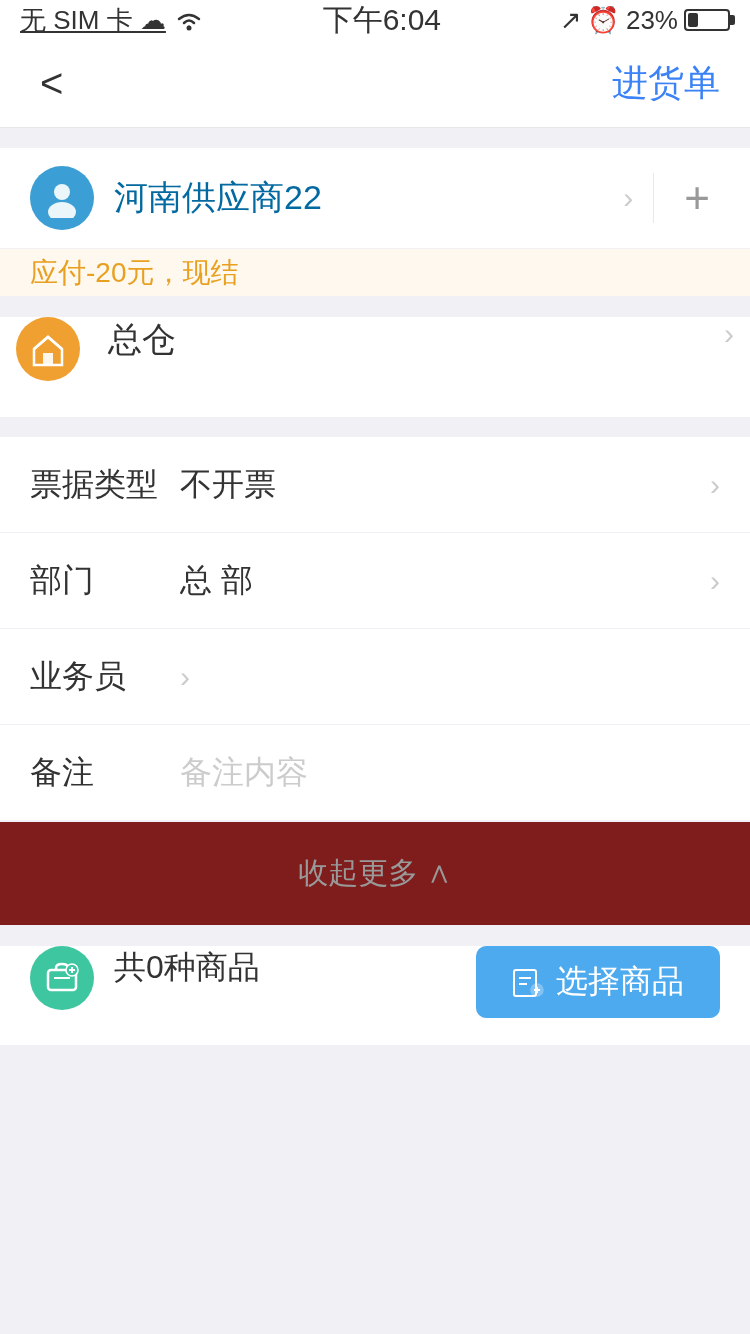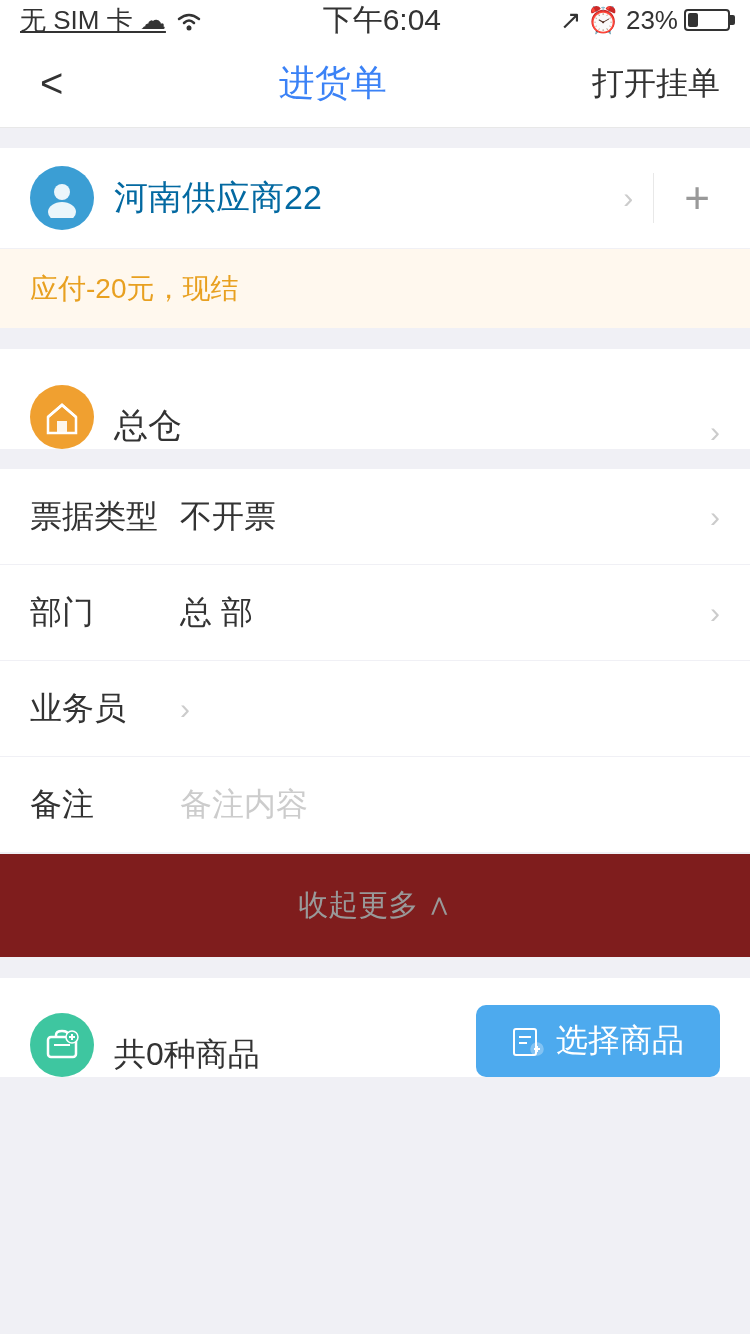--- a/index.html
+++ b/index.html
@@ -138,39 +138,40 @@
     .add-btn {
       font-size: 44px;
       color: #999;
       cursor: pointer;
       padding: 10px;
     }
 
     
     .alert-row {
       background: #fff8ee;
-      padding: 20px 30px;
+      padding: 4px 30px;
       border-bottom: 1px solid #f0f0f5;
     }
     .alert-text {
       font-size: 28px;
       color: #e8a020;
     }
 
     
     .warehouse-section {
       background: #fff;
       margin-top: 20px;
     }
     .warehouse-row {
       display: flex;
-      align-items: flex-end;
+      align-items: flex-start;
       height: 100px;
-      padding: 0 30px;
-      cursor: pointer;
+      padding: 0 16px;
+      cursor: pointer;
+      gap: 8px;
     }
     .warehouse-icon {
       width: 64px;
       height: 64px;
       border-radius: 50%;
       background: #f0a030;
       display: flex;
       align-items: center;
       justify-content: center;
       margin-right: 20px;
@@ -227,21 +228,21 @@
     }
     .collapse-text {
       font-size: 30px;
       color: #999;
     }
 
     
     .bottom-bar {
       background: #fff;
       display: flex;
-      align-items: flex-end;
+      align-items: flex-start;
       height: 100px;
       padding: 0 30px;
       margin-top: 20px;
       border-top: 1px solid #f0f0f5;
     }
     .cart-icon-wrap {
       width: 64px;
       height: 64px;
       border-radius: 50%;
       background: #3ec6a0;
@@ -297,21 +298,20 @@
     <span>23%</span>
     <div class="battery-icon">
       <div class="battery-fill"></div>
     </div>
   </div>
 </div>
 
 <div class="nav-bar">
   <span class="nav-back">&lt;</span>
   <span class="nav-title">进货单</span>
-  <span class="nav-action">打开挂单</span>
 </div>
 
 <div class="section-divider"></div>
 
 <div class="supplier-section">
   <div class="supplier-row">
     <div class="supplier-avatar">
       <svg viewBox="0 0 40 40" fill="none">
         <circle cx="20" cy="14" r="8" fill="#fff" opacity="0.9"></circle>
         <ellipse cx="20" cy="34" rx="14" ry="10" fill="#fff" opacity="0.9"></ellipse>

